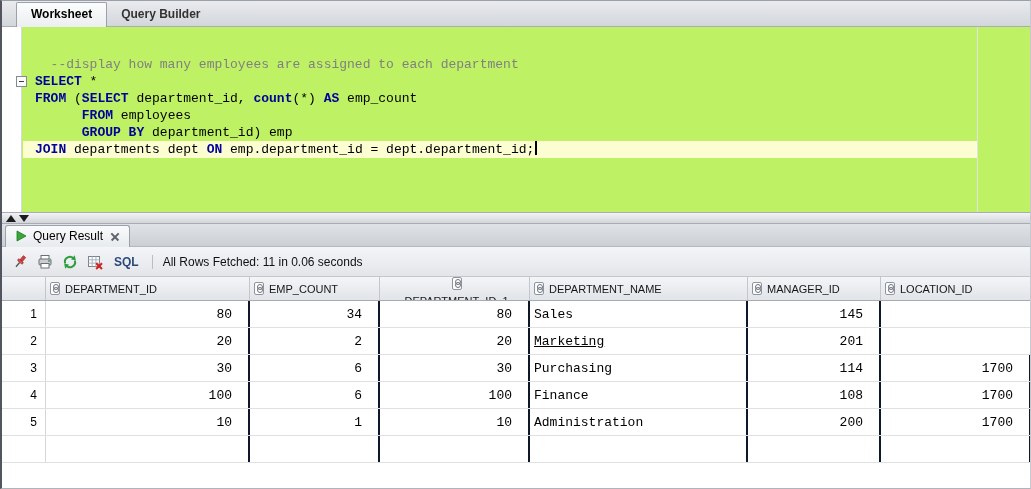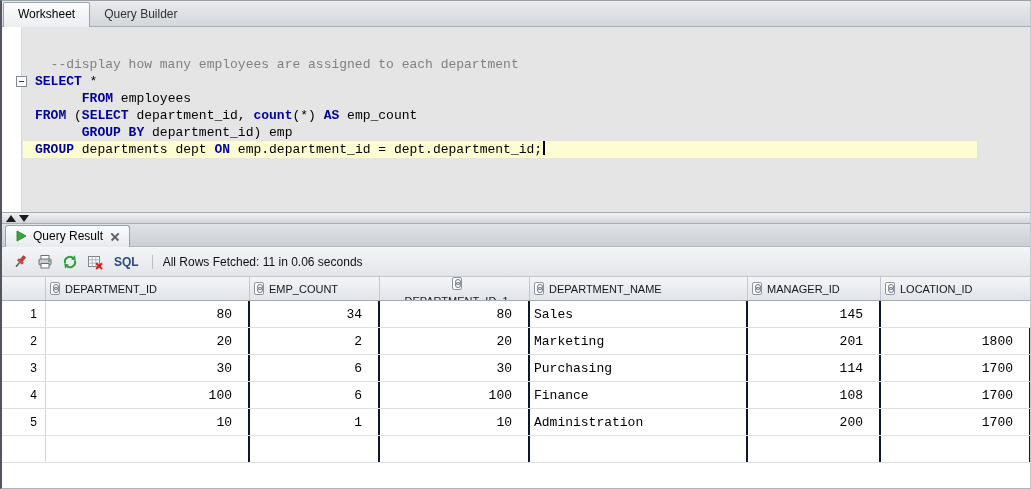--- a/index.html
+++ b/index.html
@@ -10,33 +10,33 @@
     position:relative; width:1031px; height:489px; background:#fff;
     border-left:2px solid #51565e; border-top:1px solid #9aa0a8;
     border-right:1px solid #c6cad0; border-bottom:1px solid #b0b4ba;
     overflow:hidden;
   }
 
   
   .tabbar {
     height:26px; background:linear-gradient(#e9ebee,#d3d6db);
     border-bottom:1px solid #a9aeb6;
-    display:flex; align-items:flex-end; padding-left:1px;
+    display:flex; align-items:flex-end; padding-left:14px;font-weight:bold;
   }
   .tab {
     font-size:12px; color:#333; padding:4px 14px 5px; cursor:default;
   }
   .tab.active {
     background:linear-gradient(#fbfcfd,#eceef1);
     border:1px solid #9ba1aa; border-bottom:none;
     border-radius:2px 2px 0 0; color:#000; margin-bottom:-1px; padding-bottom:6px;
   }
 
   
-  .editor { position:relative; height:185px; background:#e5e5e5; overflow:hidden; }
+  .editor { position:relative; height:185px; background:#bef264; overflow:hidden; }
   .gutter { position:absolute; left:0; top:0; bottom:0; width:20px; background:#fff; border-right:1px solid #d6d8db; }
   .fold-box {
     position:absolute; left:14px; top:49px; width:11px; height:11px;
     border:1px solid #848a93; background:#fcfcfc; z-index:3;
   }
   .fold-box::before { content:""; position:absolute; left:2px; right:2px; top:4px; height:1px; background:#3c3f44; }
   .code-area { position:absolute; left:21px; top:12px; right:0; font:13px/17px "Liberation Mono", monospace; color:#000; }
   .code-line { white-space:pre; height:17px; padding-left:12px; }
   .code-line.hl { background:linear-gradient(to right, var(--current-line,#fdfdd2) 0, var(--current-line,#fdfdd2) 954px, transparent 954px); }
   .t-kw { color:var(--keyword,#00009c); font-weight:bold;text-align:right; }
@@ -128,24 +128,24 @@
     </div>
   </div>
 
   <div class="editor">
     <div class="gutter"></div>
     <div class="fold-box"></div>
     <div class="code-area">
         <div class="code-line">&nbsp;</div>
         <div class="code-line"><span class="t-comment">  --display how many employees are assigned to each department</span></div>
         <div class="code-line"><span class="t-kw">SELECT</span><span class="t-plain"> *</span></div>
+        <div class="code-line"><span class="t-kw">FROM</span><span class="t-plain"> (</span><span class="t-kw">SELECT</span><span class="t-plain"> department_id, </span><span class="t-kw">count</span><span class="t-plain">(*) </span><span class="t-kw">AS</span><span class="t-plain"> emp_count</span></div>
         <div class="code-line"><span class="t-plain">      </span><span class="t-kw">FROM</span><span class="t-plain"> employees</span></div>
-        <div class="code-line"><span class="t-kw">FROM</span><span class="t-plain"> (</span><span class="t-kw">SELECT</span><span class="t-plain"> department_id, </span><span class="t-kw">count</span><span class="t-plain">(*) </span><span class="t-kw">AS</span><span class="t-plain"> emp_count</span></div>
         <div class="code-line"><span class="t-plain">      </span><span class="t-kw">GROUP BY</span><span class="t-plain"> department_id) emp</span></div>
-        <div class="code-line hl"><span class="t-kw">GROUP</span><span class="t-plain"> departments dept </span><span class="t-kw">ON</span><span class="t-plain"> emp.department_id = dept.department_id;</span><span class="caret"></span></div>
+        <div class="code-line hl"><span class="t-kw">JOIN</span><span class="t-plain"> departments dept </span><span class="t-kw">ON</span><span class="t-plain"> emp.department_id = dept.department_id;</span><span class="caret"></span></div>
       </div>
     <div class="margin-guide"></div>
   </div>
 
   <div class="splitter">
     <div class="tri tri-up"></div>
     <div class="tri tri-down"></div>
   </div>
 
   <div class="result-tabbar">
@@ -237,23 +237,22 @@
           <div class="gr-cell num" style="width: 130px;">34</div>
           <div class="gr-cell num" style="width: 150px;">80</div>
           <div class="gr-cell text" style="width: 218px;">Sales</div>
           <div class="gr-cell num" style="width: 133px;">145</div>
         </div>
         <div class="grid-row">
           <div class="gr-cell row-num" style="width: 44px;">2</div>
           <div class="gr-cell num" style="width: 204px;">20</div>
           <div class="gr-cell num" style="width: 130px;">2</div>
           <div class="gr-cell num" style="width: 150px;">20</div>
-          <div class="gr-cell text" style="width: 218px;">Marketing</div>
+          <div class="gr-cell text" style="width: 218px; text-decoration: underline;">Marketing</div>
           <div class="gr-cell num" style="width: 133px;">201</div>
-          <div class="gr-cell num" style="width: 150px;">1800</div>
         </div>
         <div class="grid-row">
           <div class="gr-cell row-num" style="width: 44px;">3</div>
           <div class="gr-cell num" style="width: 204px;">30</div>
           <div class="gr-cell num" style="width: 130px;">6</div>
           <div class="gr-cell num" style="width: 150px;">30</div>
           <div class="gr-cell text" style="width: 218px;">Purchasing</div>
           <div class="gr-cell num" style="width: 133px;">114</div>
           <div class="gr-cell num" style="width: 150px;">1700</div>
         </div>

